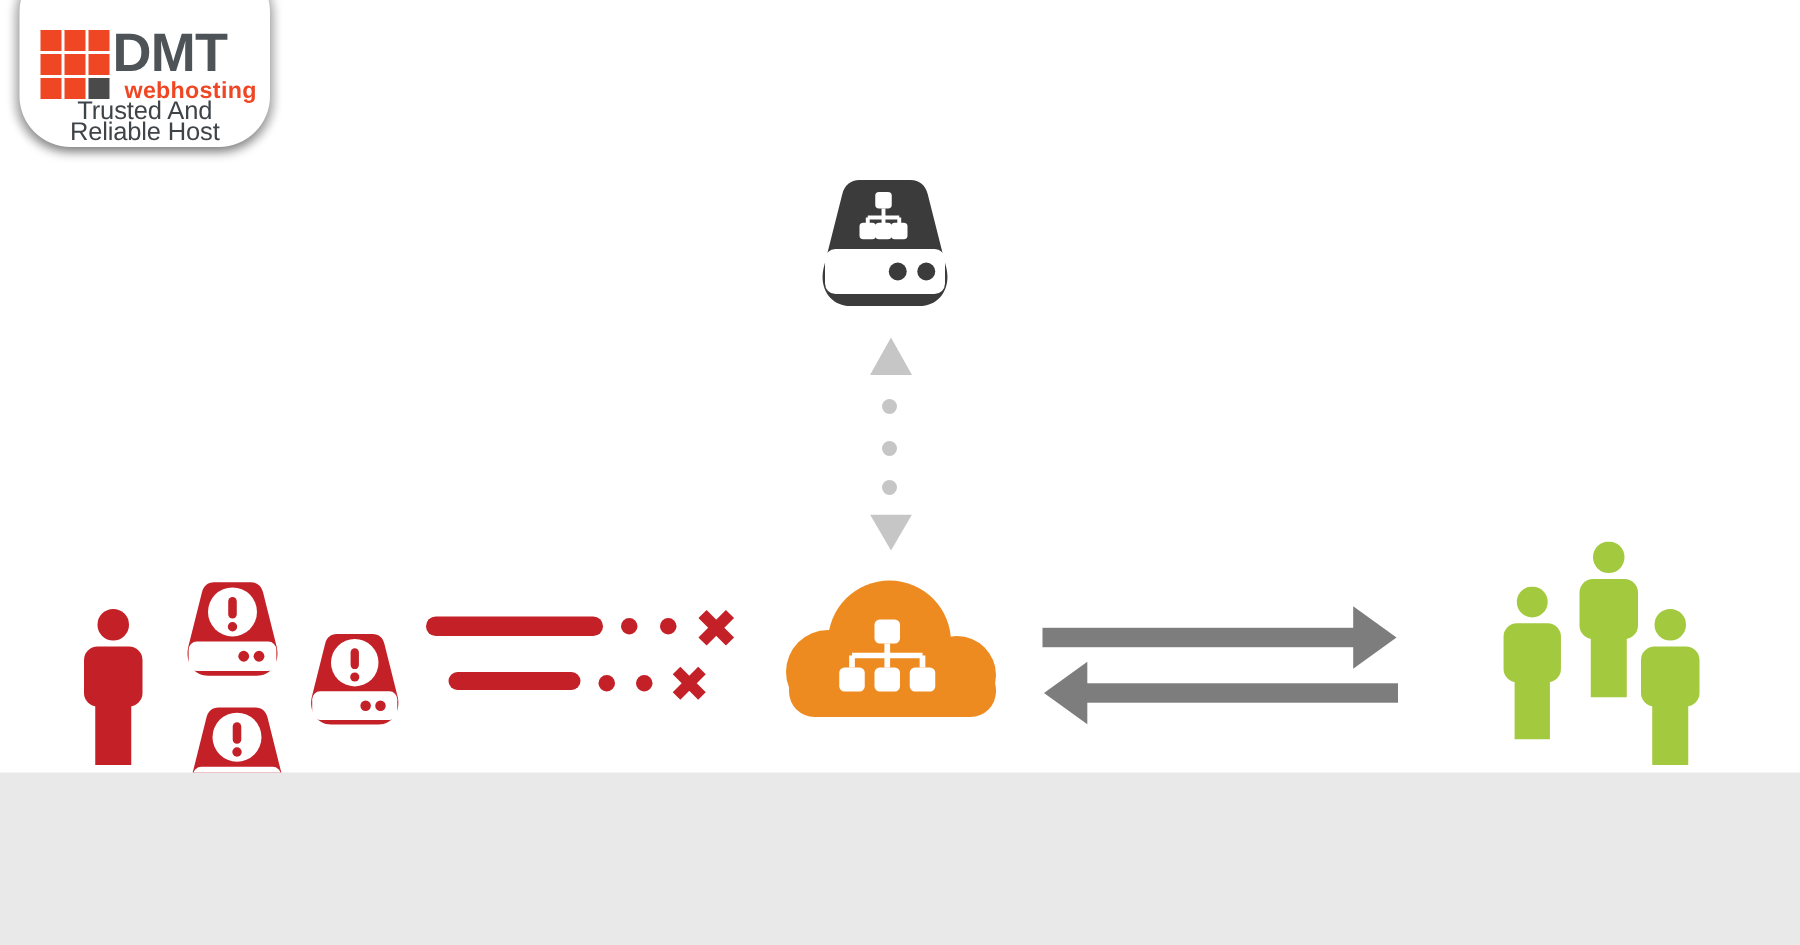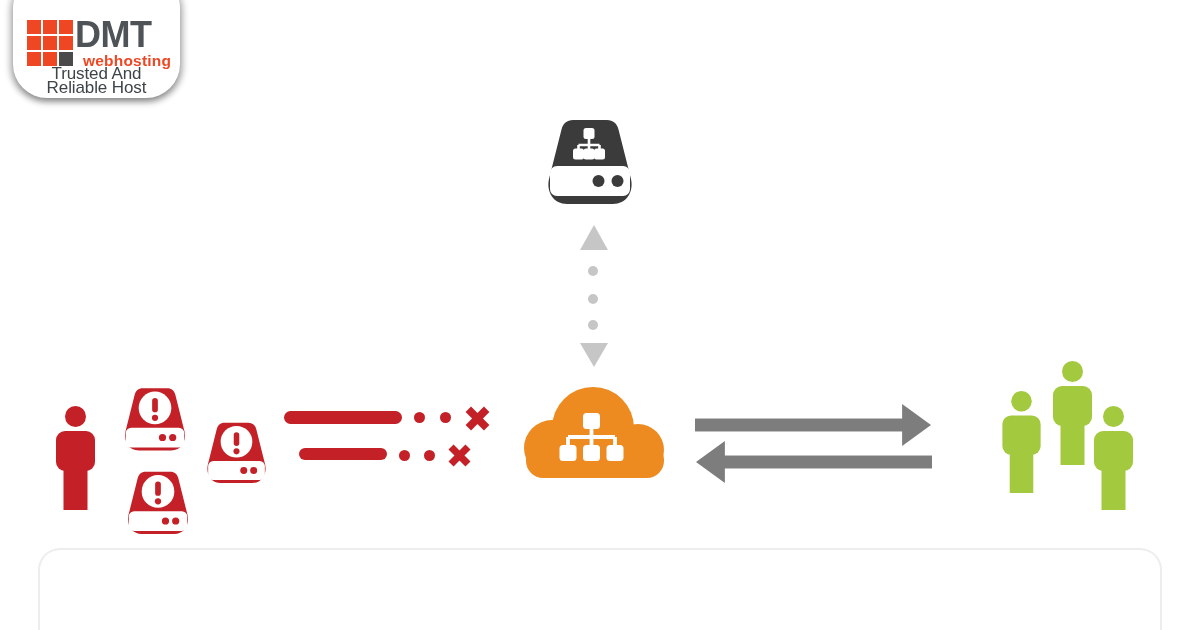--- a/index.html
+++ b/index.html
@@ -2,21 +2,21 @@
 <html style="--canvas-bg: #ffffff; --card-bg: #ffffff; --brand-orange: #ef4724; --brand-dark: #4e5357; --brand-grid-dark: #4a4a4a; --tagline-color: #3f4449; --malicious-red: #c32127; --cloud-orange: #ed8b21; --server-dark: #3b3b3c; --user-green: #a3c93e; --arrow-gray: #7d7d7d; --connector-gray: #c6c6c6; --icon-white: #ffffff;"><head>
 <meta charset="utf-8">
 <style>
   html,body{margin:0;padding:0;}
   body{
     font-family:"Liberation Sans", sans-serif;
     background:#e9e9e9;
   }
   .canvas{
     position:relative;
-    width:1200px;height:630px;
+    width:1200px;height:515px;
     background:var(--canvas-bg,#fff);
     overflow:hidden;
   }
   .abs{position:absolute;}
 
   
   .logo-card{
     left:13px;top:-26px;width:167px;height:124px;
     background:var(--card-bg,#fff);
     border-radius:34px;

